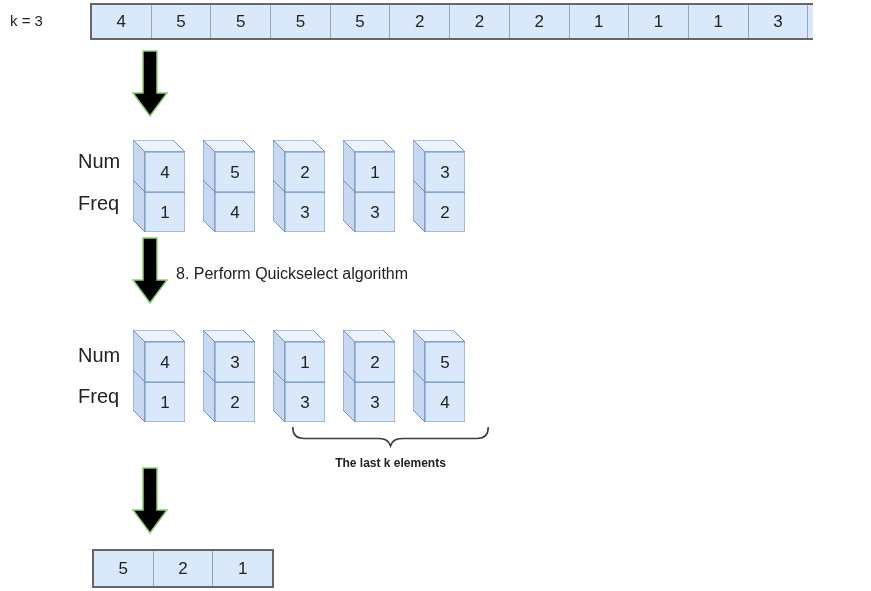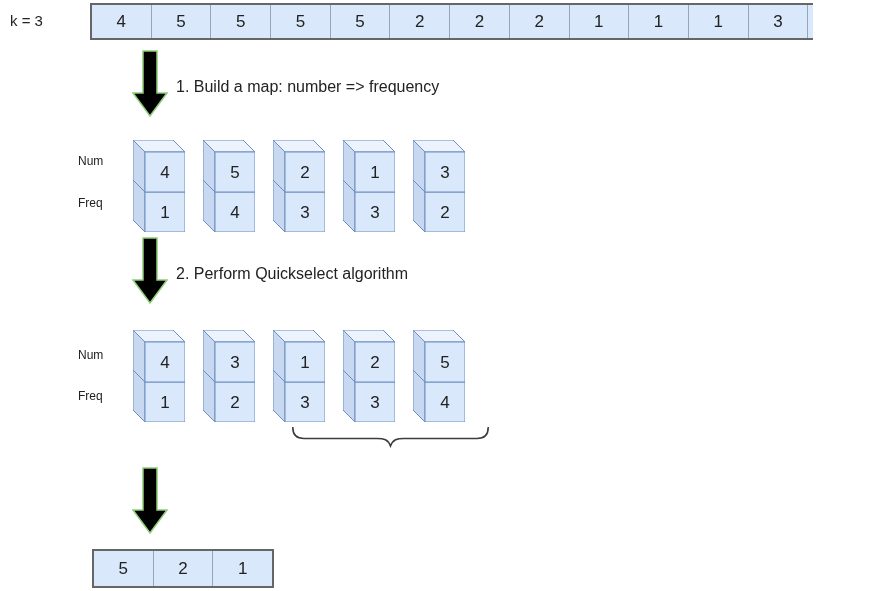--- a/index.html
+++ b/index.html
@@ -22,21 +22,21 @@
   }
   .array .cell{
     flex:1 1 0;
     display:flex;align-items:center;justify-content:center;
     font-size:17px;color:#222;
     border-left:1px solid #98a5b8;
   }
   .array .cell:first-child{border-left:none;}
   
   .klabel{font-size:15px;line-height:18px;}
-  .rowlabel{font-size:12px;line-height:18px;}
+  .rowlabel{font-size:20px;line-height:18px;}
   .steplabel{font-size:16px;line-height:22px;}
   .bracelabel{font-size:12px;font-weight:bold;text-align:center;line-height:14px;}
   
   .stack{position:absolute;width:52px;height:92px;}
   .stack svg{display:block;}
   .ffront{fill:#dae8fc;stroke:#6c8ebf;stroke-width:1;}
   .ftop{fill:#ecf3fd;stroke:#6c8ebf;stroke-width:1;stroke-linejoin:round;}
   .fside{fill:#c8d8f1;stroke:#6c8ebf;stroke-width:1;stroke-linejoin:round;}
   .cubetext{font-family:"Liberation Sans",sans-serif;font-size:17px;fill:#222;text-anchor:middle;}
   
@@ -63,21 +63,20 @@
     <div class="cell">1</div>
     <div class="cell">1</div>
     <div class="cell">1</div>
     <div class="cell">3</div>
     <div class="cell">3</div>
   </div>
 
   <svg class="abs arrow" style="left:132px;top:50px;" width="36" height="68" viewBox="0 0 36 68">
     <polygon points="11,1 25,1 25,43 35,43 18,66 1,43 11,43"></polygon>
   </svg>
-  <div class="abs steplabel" style="left:176px;top:76px;">1. Build a map: number =&gt; frequency</div>
 
   <div class="abs rowlabel" style="left:78px;top:152px;">Num</div>
   <div class="abs rowlabel" style="left:78px;top:194px;">Freq</div>
 
   <div class="stack" style="left:133px;top:140px;">
     <svg width="52" height="92" viewBox="0 0 52 92">
       <polygon class="ftop" points="0,40 40,40 52,52 12,52"></polygon>
       <polygon class="fside" points="0,40 12,52 12,92 0,80"></polygon>
       <rect class="ffront" x="12" y="52" width="40" height="40"></rect>
       <polygon class="ftop" points="0,0 40,0 52,12 12,12"></polygon>
@@ -132,21 +131,21 @@
       <polygon class="fside" points="0,0 12,12 12,52 0,40"></polygon>
       <rect class="ffront" x="12" y="12" width="40" height="40"></rect>
       <text class="cubetext" x="32" y="38">3</text>
       <text class="cubetext" x="32" y="78">2</text>
     </svg>
   </div>
 
   <svg class="abs arrow" style="left:132px;top:237px;" width="36" height="68" viewBox="0 0 36 68">
     <polygon points="11,1 25,1 25,43 35,43 18,66 1,43 11,43"></polygon>
   </svg>
-  <div class="abs steplabel" style="left:176px;top:263px;">2. Perform Quickselect algorithm</div>
+  <div class="abs steplabel" style="left:176px;top:263px;">8. Perform Quickselect algorithm</div>
 
   <div class="abs rowlabel" style="left:78px;top:346px;">Num</div>
   <div class="abs rowlabel" style="left:78px;top:387px;">Freq</div>
 
   <div class="stack" style="left:133px;top:330px;">
     <svg width="52" height="92" viewBox="0 0 52 92">
       <polygon class="ftop" points="0,40 40,40 52,52 12,52"></polygon>
       <polygon class="fside" points="0,40 12,52 12,92 0,80"></polygon>
       <rect class="ffront" x="12" y="52" width="40" height="40"></rect>
       <polygon class="ftop" points="0,0 40,0 52,12 12,12"></polygon>
@@ -201,20 +200,21 @@
       <polygon class="fside" points="0,0 12,12 12,52 0,40"></polygon>
       <rect class="ffront" x="12" y="12" width="40" height="40"></rect>
       <text class="cubetext" x="32" y="38">5</text>
       <text class="cubetext" x="32" y="78">4</text>
     </svg>
   </div>
 
   <svg class="abs brace" style="left:292px;top:427px;" width="197" height="22" viewBox="0 0 197 22">
     <path d="M0.8,0.5 C0.8,8 5,11.5 12,11.5 L85,11.5 C92,11.5 96,12.5 98.5,19 C101,12.5 105,11.5 112,11.5 L185,11.5 C192,11.5 196.2,8 196.2,0.5"></path>
   </svg>
+  <div class="abs bracelabel" style="left:292px;top:456px;width:197px;">The last k elements</div>
 
   <svg class="abs arrow" style="left:132px;top:467px;" width="36" height="68" viewBox="0 0 36 68">
     <polygon points="11,1 25,1 25,43 35,43 18,66 1,43 11,43"></polygon>
   </svg>
 
   <div class="array" style="left:92px;top:549px;width:182px;height:39px;">
     <div class="cell">5</div>
     <div class="cell">2</div>
     <div class="cell">1</div>
   </div>

